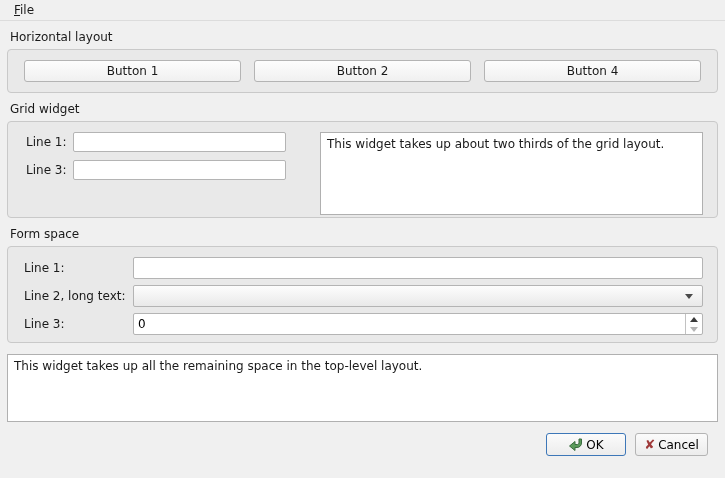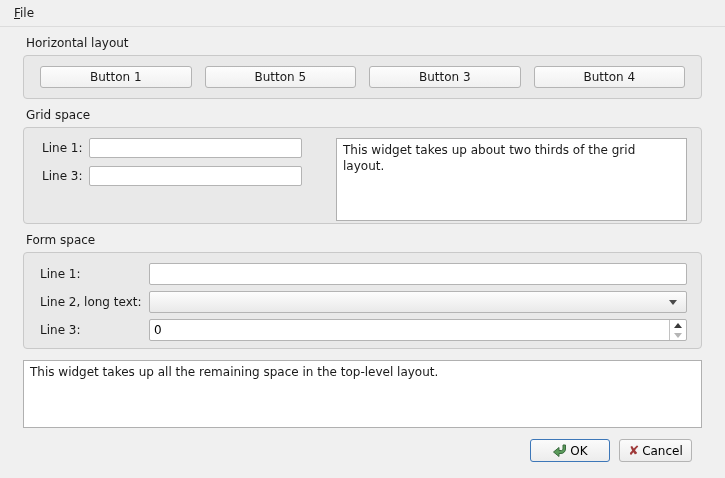--- a/index.html
+++ b/index.html
@@ -7,31 +7,31 @@
   body {
     background: #f0f0f0;
     font-family: "DejaVu Sans", "Liberation Sans", sans-serif;
     font-size: 12px;
     color: #1a1a1a;
     overflow: hidden;
   }
 
   
   .menubar {
-    height: 27px;
+    height: 21px;
     display: flex;
     align-items: center;
     padding-left: 10px;
     background: #f0f0f0;
     border-bottom: 1px solid #dcdcdc;
   }
   .menu-item { padding: 1px 4px; cursor: default; }
   .menu-item .mnemonic { text-decoration: underline; }
 
-  .content { padding: 0 23px; }
+  .content { padding: 0 7px; }
 
   
   .group-title { margin: 9px 3px 4px 3px; height: 15px; line-height: 15px; }
   .groupbox {
     background: #e9e9e9;
     border: 1px solid #c9c9c9;
     border-radius: 4px;
     gap: 13px;
   }
 
@@ -193,26 +193,25 @@
 
 <div class="menubar">
   <div class="menu-item"><span class="mnemonic">F</span><span>ile</span></div>
 </div>
 
 <div class="content">
 
   <div class="group-title">Horizontal layout</div>
   <div class="groupbox hbox">
     <button class="qt-button">Button 1</button>
-    <button class="qt-button">Button 5</button>
-    <button class="qt-button">Button 3</button>
+    <button class="qt-button">Button 2</button>
     <button class="qt-button">Button 4</button>
   </div>
 
-  <div class="group-title">Grid space</div>
+  <div class="group-title">Grid widget</div>
   <div class="groupbox gridbox">
     <div class="grid-left">
       <div class="grid-row">
         <span class="lbl">Line 1:</span>
         <input class="lineedit" type="text" value="" style="">
       </div>
       <div class="grid-row">
         <span class="lbl">Line 3:</span>
         <input class="lineedit" type="text" value="" style="">
       </div>

